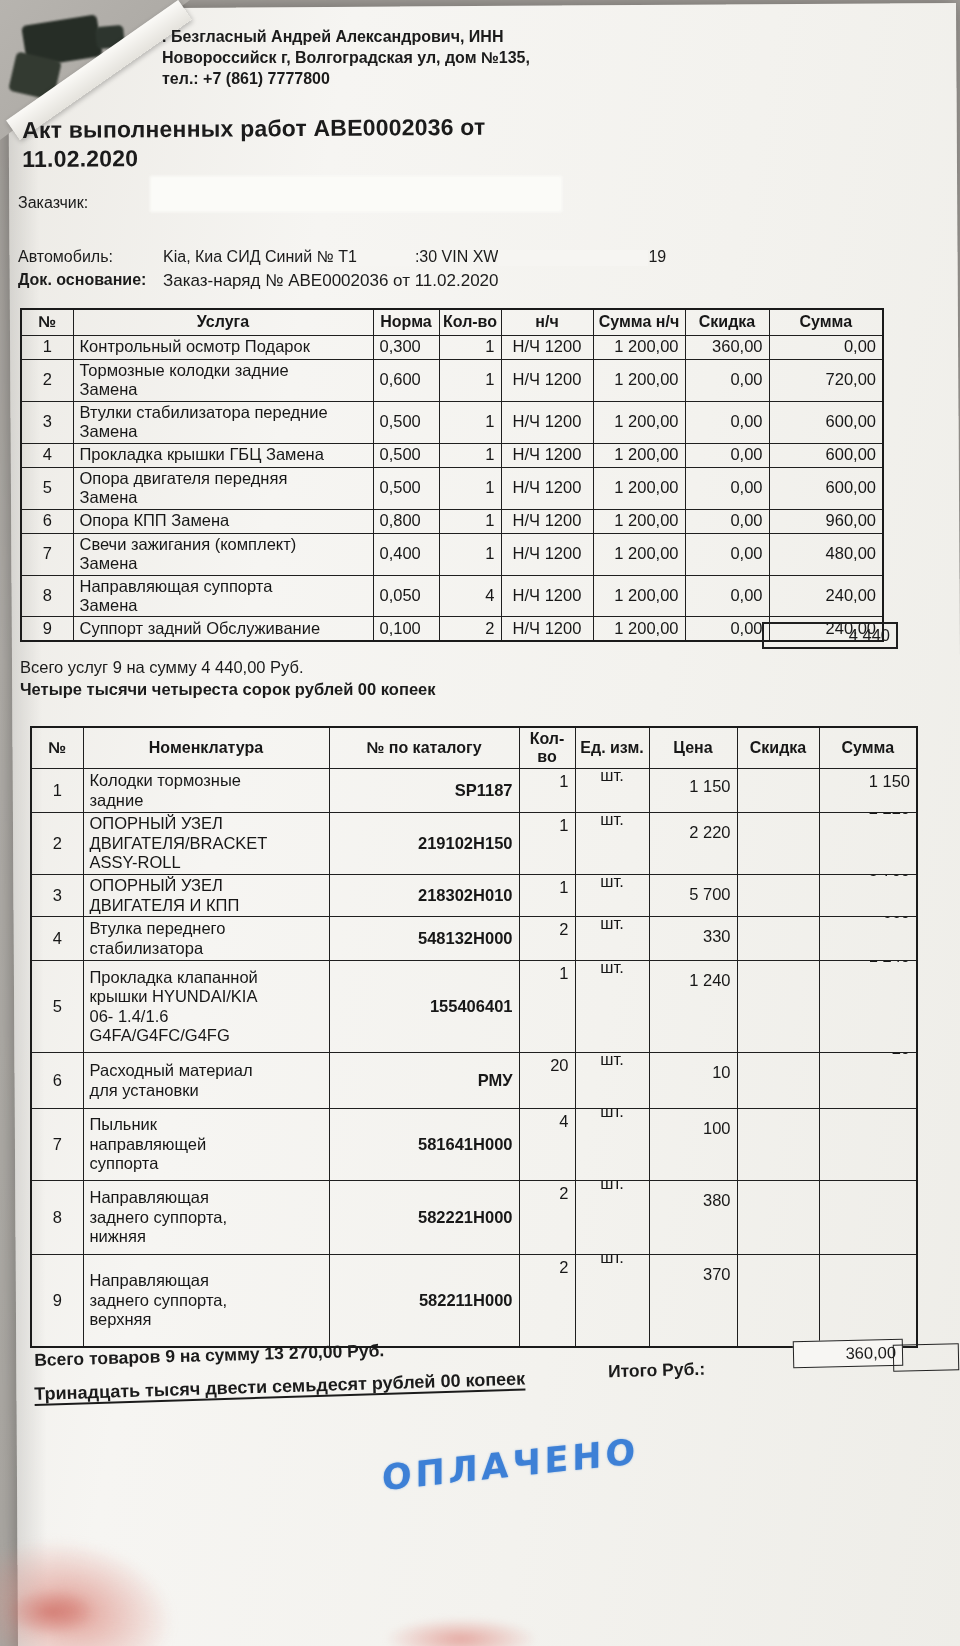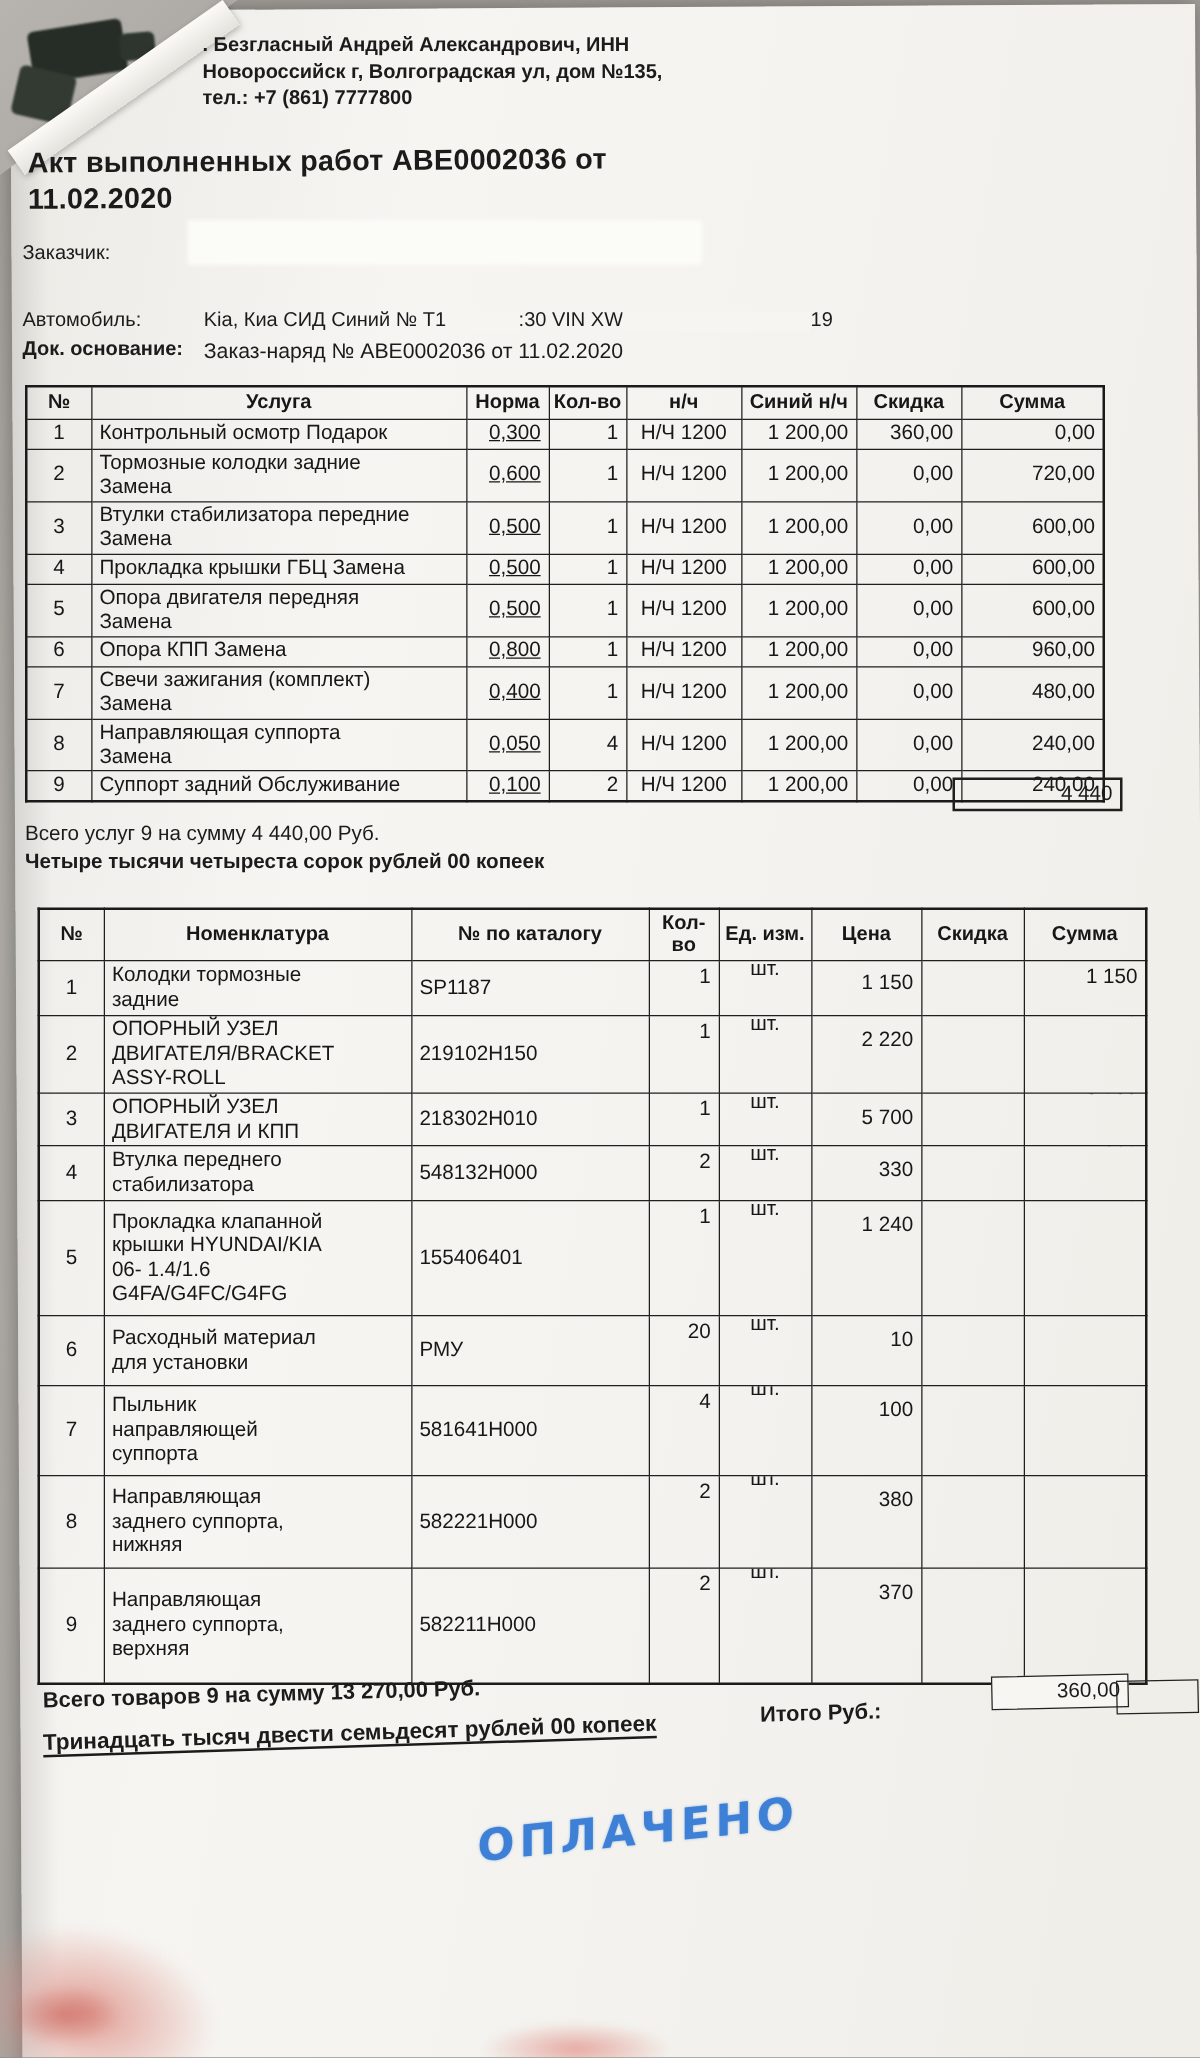--- a/index.html
+++ b/index.html
@@ -70,26 +70,26 @@
   .parts tbody tr:nth-child(2){height:62px;}
   .parts tbody tr:nth-child(3){height:42px;}
   .parts tbody tr:nth-child(4){height:44px;}
   .parts tbody tr:nth-child(5){height:92px;}
   .parts tbody tr:nth-child(6){height:56px;}
   .parts tbody tr:nth-child(7){height:72px;}
   .parts tbody tr:nth-child(8){height:74px;}
   .parts tbody tr:nth-child(9){height:92px;}
   .col-num{text-align:center;}
   .col-name{text-align:left;}
-  .services .col-norm{text-align:right;text-decoration:underline;}
+  .services .col-norm{text-align:left;}
   .services .col-qty{text-align:right;}
   .services .col-nch{text-align:center;}
   .services .col-price,.services .col-discount,.services .col-sum{text-align:right;}
   .services .col-name .cv{display:inline-block;max-width:252px;}
-  .parts .col-catalog{text-align:left;}
+  .parts .col-catalog{text-align:right;font-weight:bold;}
   .parts .col-qty{text-align:right;}
   .parts .col-unit{text-align:center;}
   .parts .col-price{text-align:right;}
   .parts .col-sum{text-align:right;}
   .parts .col-name .cv{display:inline-block;max-width:172px;text-align:left;}
   
   .parts .col-qty,.parts .col-unit,.parts .col-price,.parts .col-sum{vertical-align:top;}
   .parts .col-qty .cv{position:relative;top:2px;}
   .parts .col-unit .cv{position:relative;top:-4px;}
   .parts .col-price .cv{position:relative;top:9px;}
@@ -162,21 +162,21 @@
         <col style="width:84px">
         <col style="width:114px">
     </colgroup>
     <thead>
       <tr>
         <th>№</th>
         <th>Услуга</th>
         <th>Норма</th>
         <th>Кол-во</th>
         <th>н/ч</th>
-        <th>Синий н/ч</th>
+        <th>Сумма н/ч</th>
         <th>Скидка</th>
         <th>Сумма</th>
       </tr>
     </thead>
     <tbody>
         <tr>
           <td class="col-num"><span class="cv">1</span></td>
           <td class="col-name"><span class="cv">Контрольный осмотр Подарок</span></td>
           <td class="col-norm"><span class="cv">0,300</span></td>
           <td class="col-qty"><span class="cv">1</span></td>

